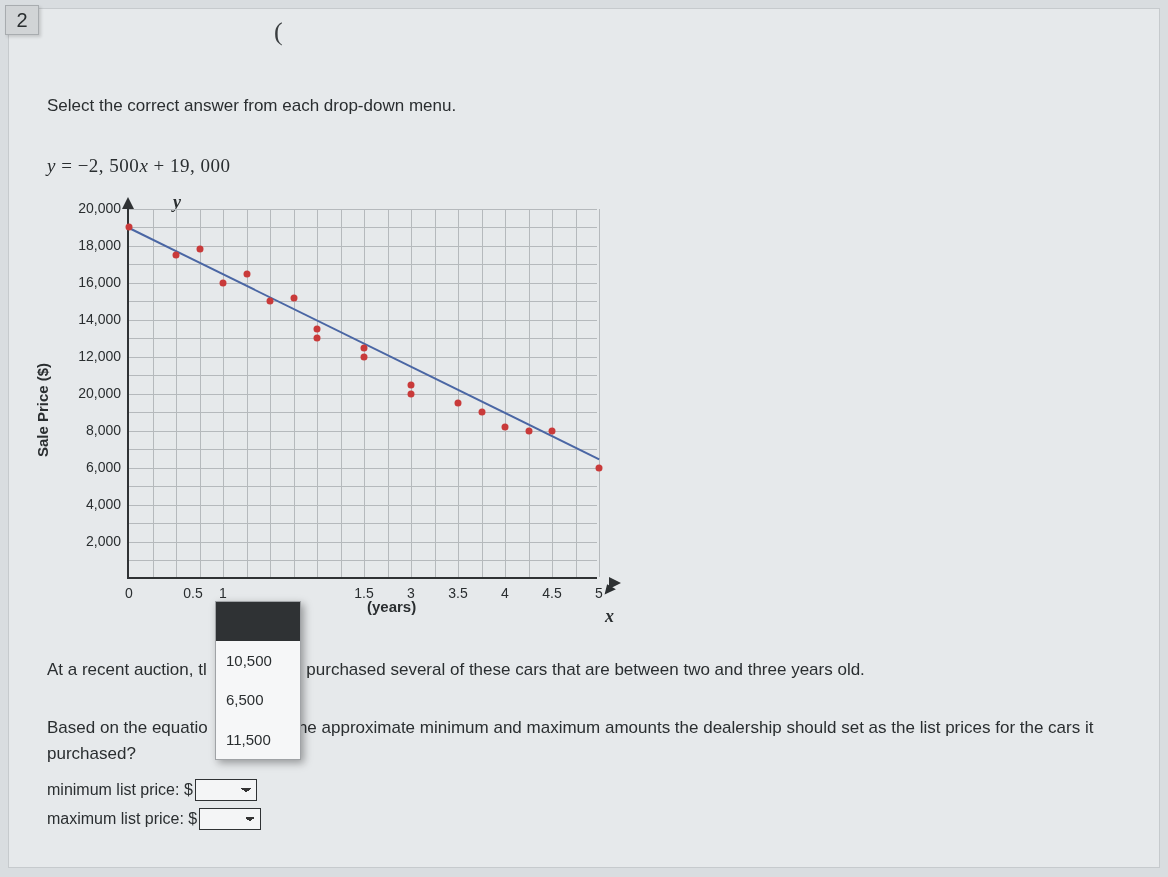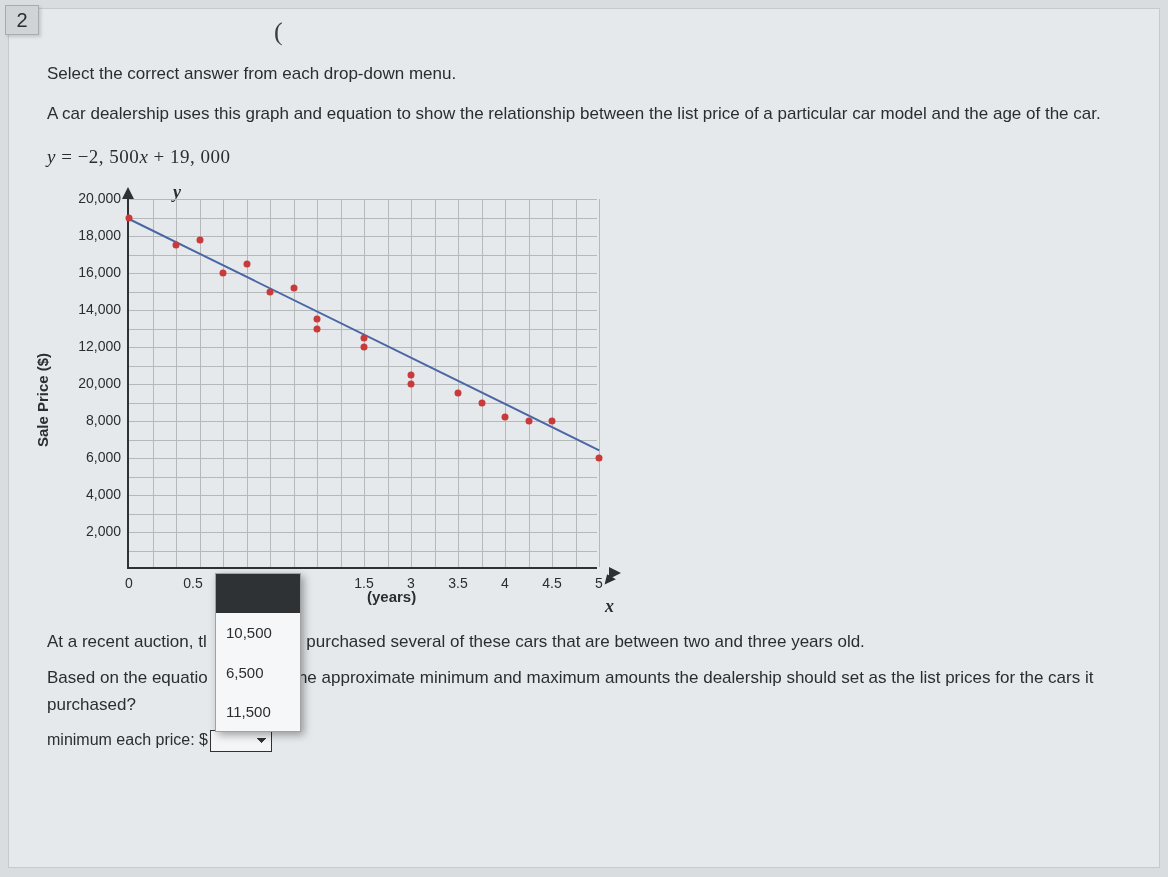--- a/index.html
+++ b/index.html
@@ -33,21 +33,21 @@
     position: absolute;
     top: 8px; left: 265px;
     font-size: 26px; color: #3a3e40;
     font-family: "Times New Roman", serif;
   }
   .content {
     padding: 52px 28px 20px 38px;
     font-size: 17px;
     line-height: 1.55;
   }
-  .content p { margin-bottom: 14px; }
+  .content p { margin-bottom: 14px; margin-top: 32px; }
   .equation {
     font-family: "Times New Roman", serif;
     font-size: 19px;
     letter-spacing: .5px;
   }
   .equation .mvar { font-style: italic; }
   .chart-wrap { position: relative; width: 540px; height: 430px; margin-top: 4px; margin-left: 20px; }
   .ylabel {
     position: absolute;
     left: -24px; top: 50%;
@@ -123,21 +123,20 @@
 <body>
 
 <div class="page">
   <div class="qnum-box">
     <span>2</span>
   </div>
   <div class="top-paren">(</div>
 
   <div class="content">
     <p>Select the correct answer from each drop-down menu.</p>
-    <p>A car dealership uses this graph and equation to show the relationship between the list price of a particular car model and the age of the car.</p>
     <p class="equation">
       <span class="mvar">y</span><span> = </span><span>−2, 500</span><span class="mvar">x</span><span> + </span><span>19, 000</span>
     </p>
 
     <div class="chart-wrap">
       <div class="ylabel">Sale Price ($)</div>
       <div class="ytext">y</div>
       <div class="xtext">▸ <span>x</span></div>
       <div class="xlabel">(years)</div>
       <div class="plot" id="plot">
@@ -242,18 +241,22 @@
       </p>
 
       <div class="dd-popup" id="ddpop" style="left:168px; top:-56px;">
           <div class="dd-opt sel">14,000</div>
           <div class="dd-opt">10,500</div>
           <div class="dd-opt">6,500</div>
           <div class="dd-opt">11,500</div>
         </div>
 
       <div class="ans-row">
-        <span>minimum each price: $</span>
+        <span>minimum list price: $</span>
+        <select class="ans-select"></select>
+      </div>
+      <div class="ans-row">
+        <span>maximum list price: $</span>
         <select class="ans-select"></select>
       </div>
     </div>
   </div>
 </div>
 
 </body></html>

